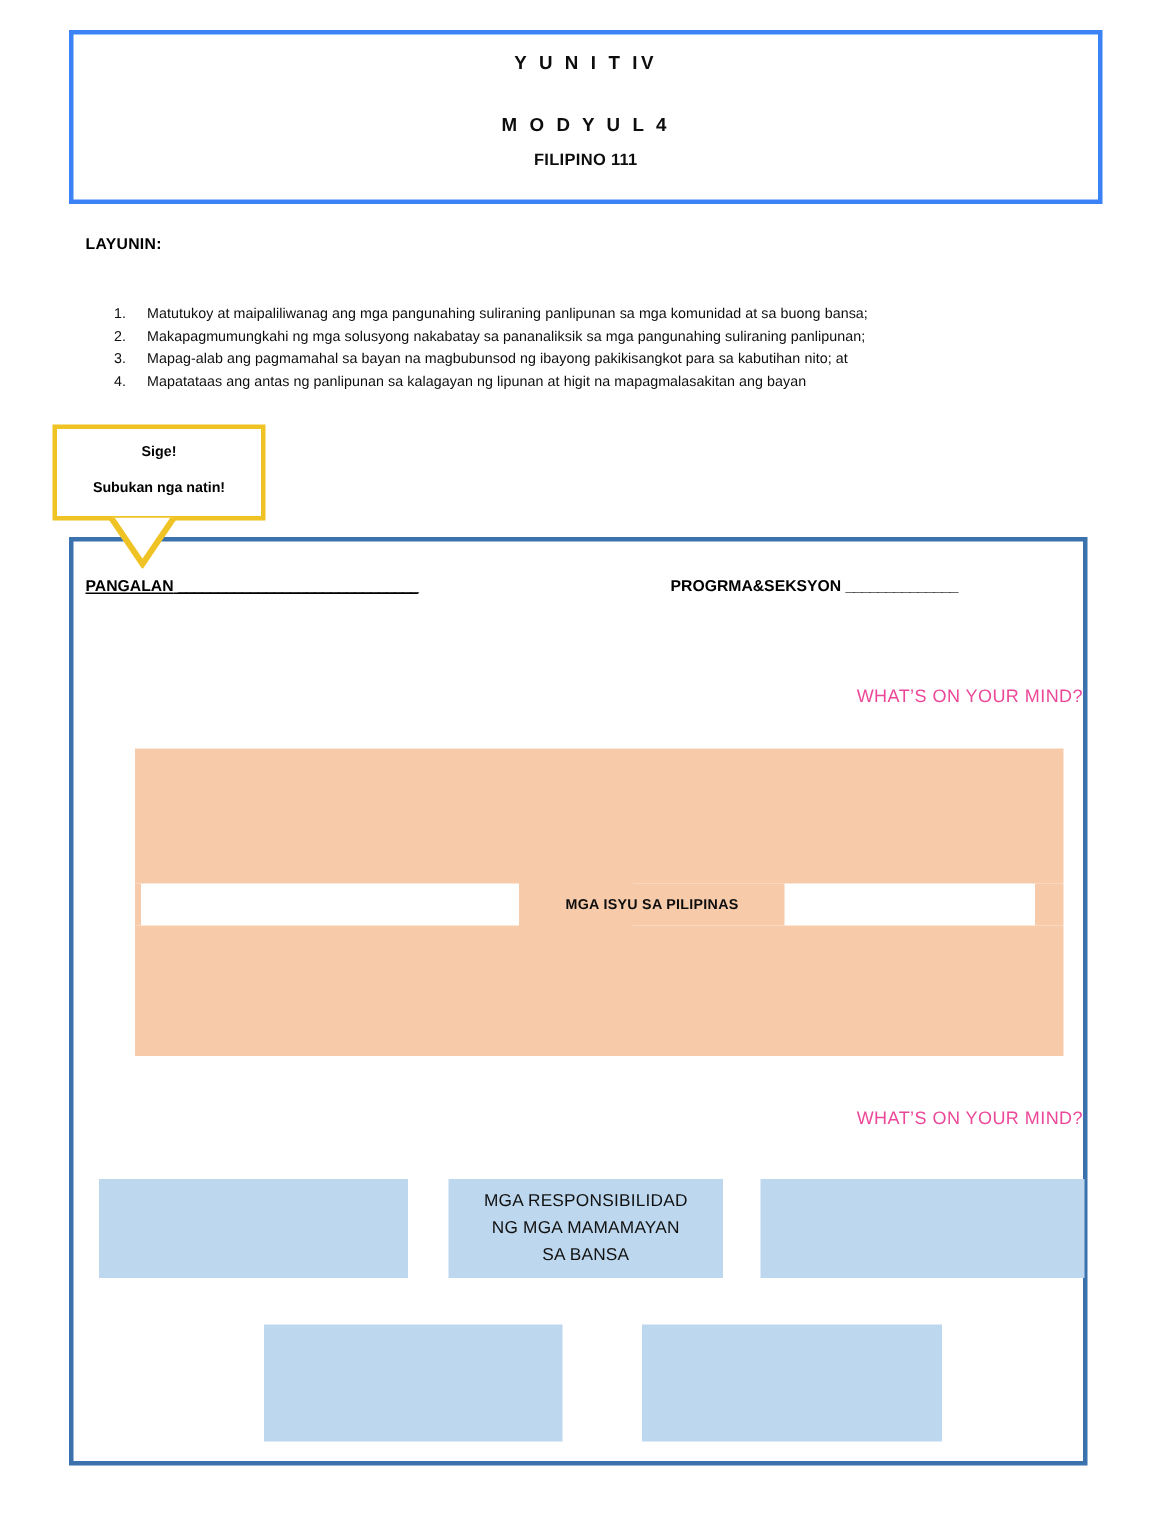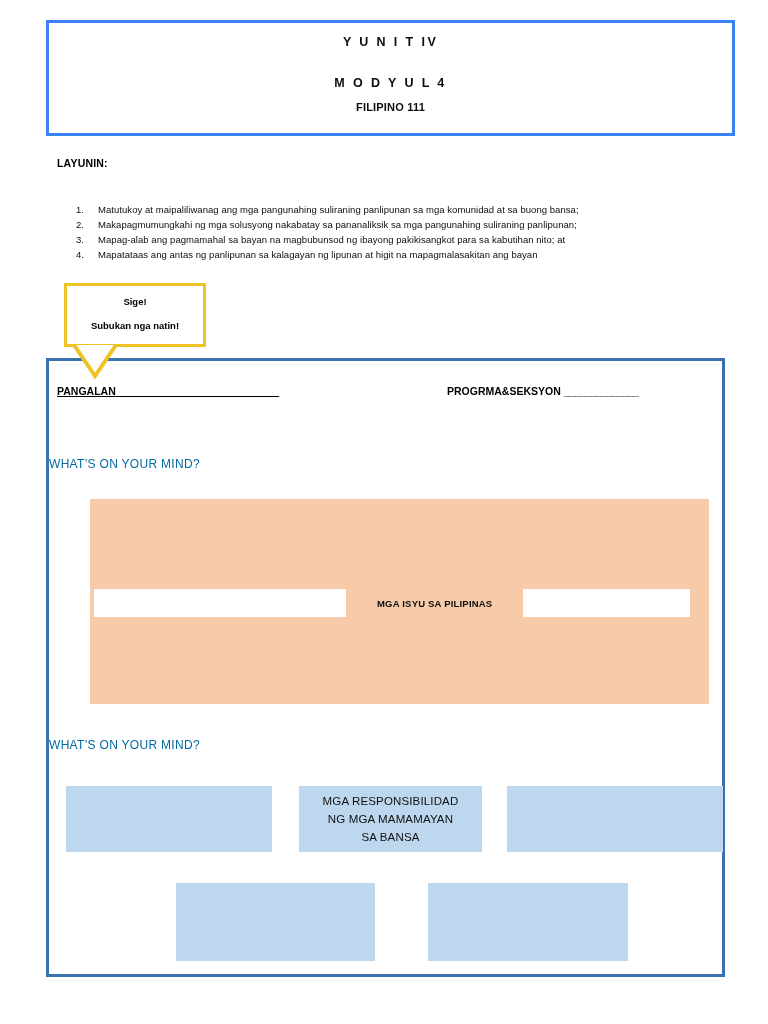--- a/index.html
+++ b/index.html
@@ -83,21 +83,21 @@
     flex: 0 0 28px;
     text-align: left;
     padding-left: 6px;
     box-sizing: border-box;
   }
   .obj-text { flex: 1 1 auto; }
 
   
   .callout {
     position: absolute;
-    left: 64px;
+    left: 35px;
     top: 283px;
     width: 142px;
     height: 64px;
     border: 3px solid #EFC323;
     box-sizing: border-box;
     background: #ffffff;
     z-index: 6;
   }
   .callout-line1 {
     text-align: center;
@@ -156,24 +156,24 @@
     font-size: 10.5px;
     font-weight: bold;
     white-space: nowrap;
     padding-left: 24px;
   }
   .blank-long { letter-spacing: -0.5px; }
 
   .mind-title {
     position: absolute;
     width: 100%;
-    text-align: left;
+    text-align: right;
     font-size: 12px;
     letter-spacing: 0.3px;
-    color: #0369a1;
+    color: #ec4899;
   }
   .mind-title-1 { top: 96px; }
   .mind-title-2 { top: 377px; }
 
   
   .peach-wrap {
     position: absolute;
     left: 41px;
     top: 138px;
     width: 619px;

